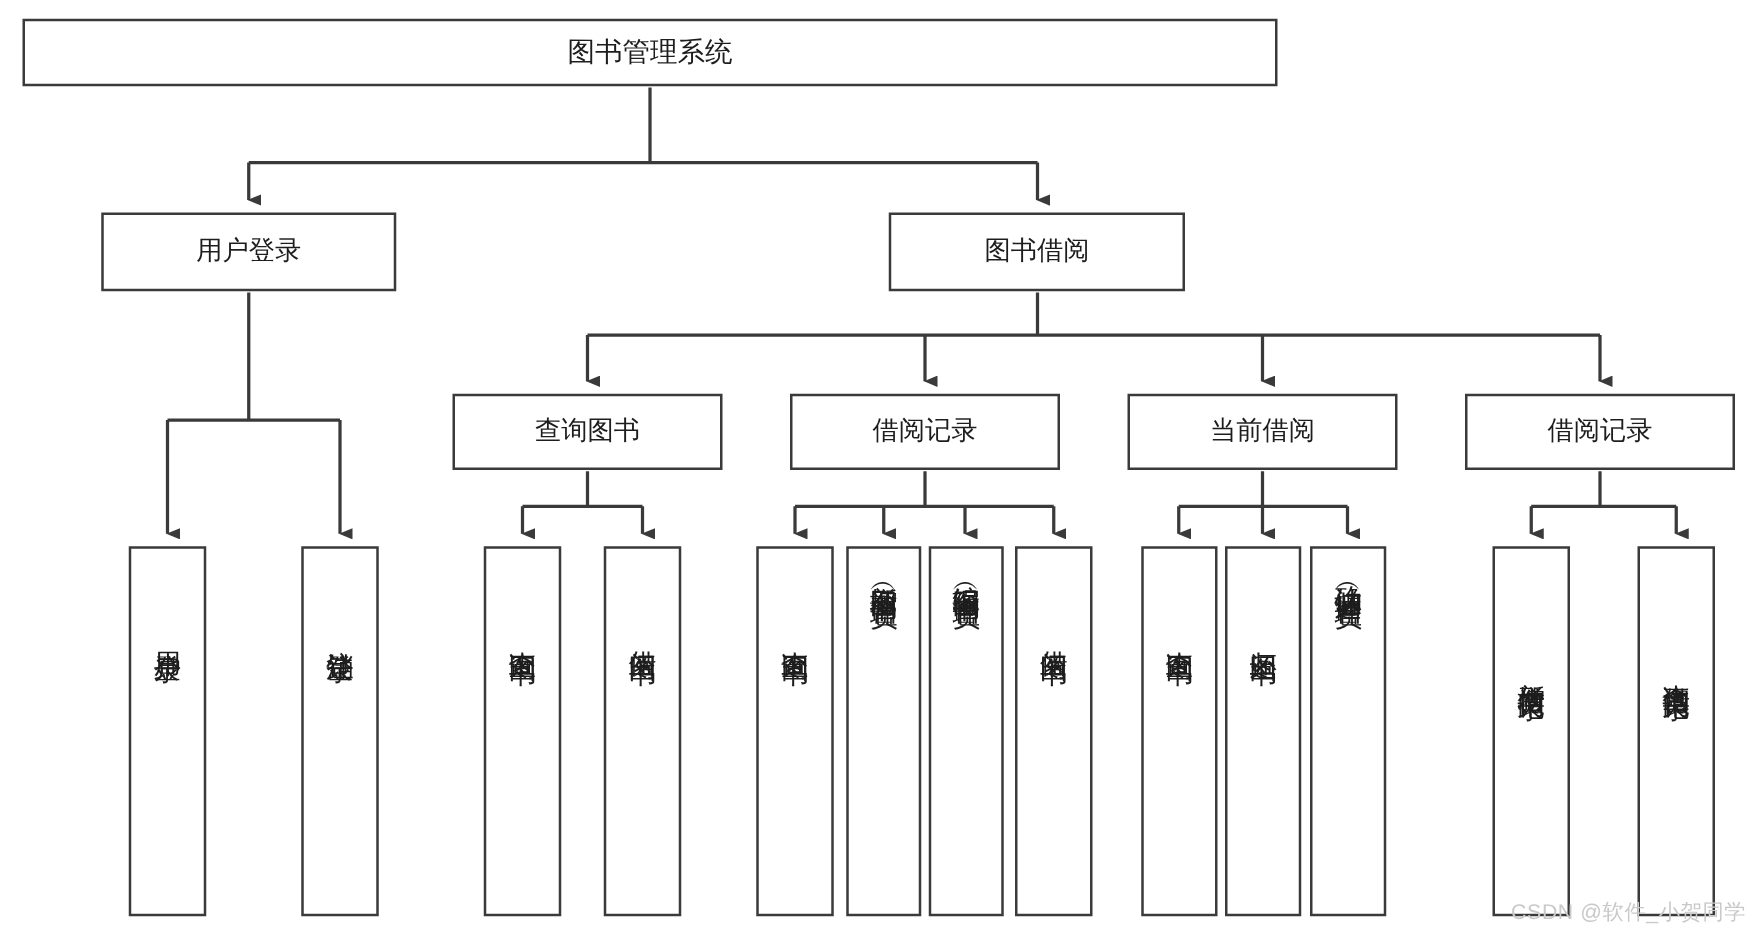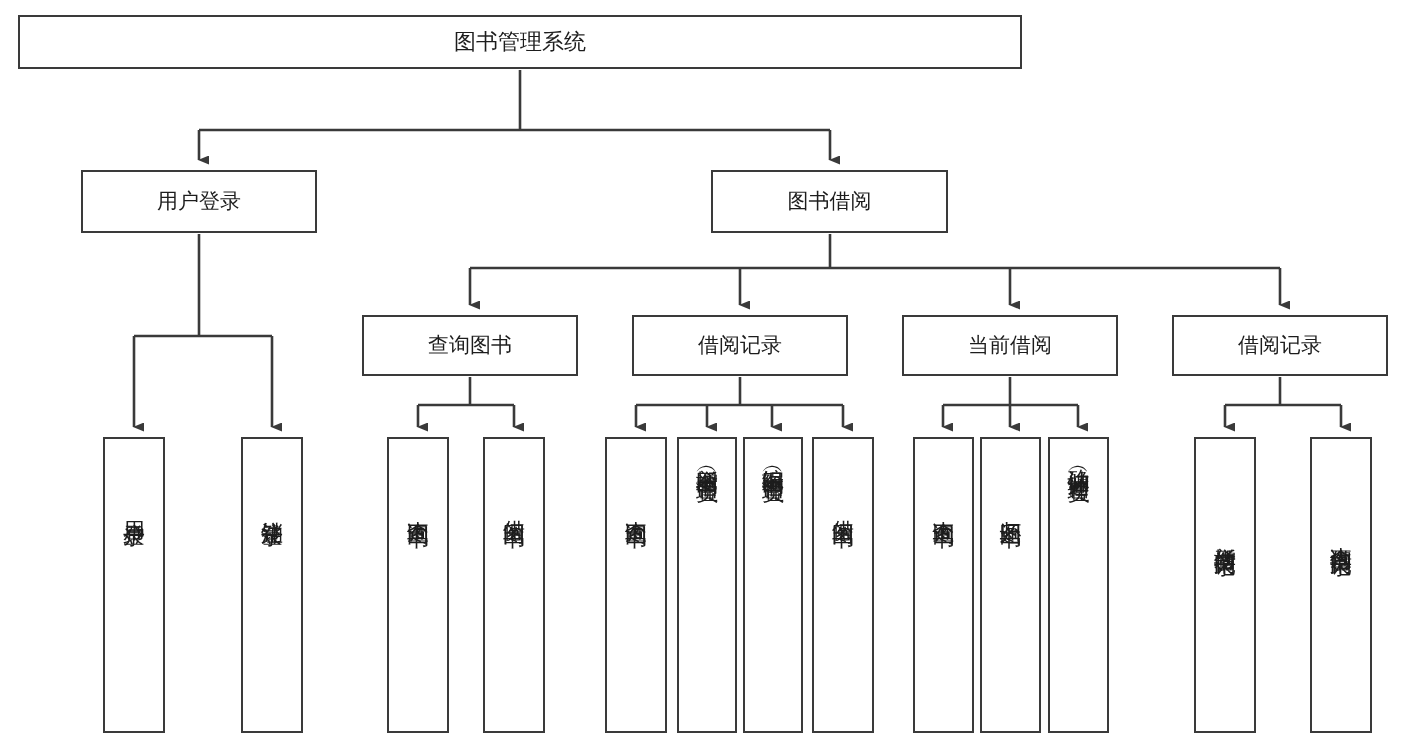--- a/index.html
+++ b/index.html
@@ -198,13 +198,14 @@
     <span class="node-label">确认归还（管理员）</span>
   </div>
 
   <div class="node vertical short" style="left:1194px; top:437px; width:62px; height:296px;">
     <span class="node-label">新增借阅记录</span>
   </div>
   <div class="node vertical short" style="left:1310px; top:437px; width:62px; height:296px;">
     <span class="node-label">查询借阅记录</span>
   </div>
 
+  <div class="watermark">CSDN @软件_小贺同学</div>
 </div>
 
 </body></html>

